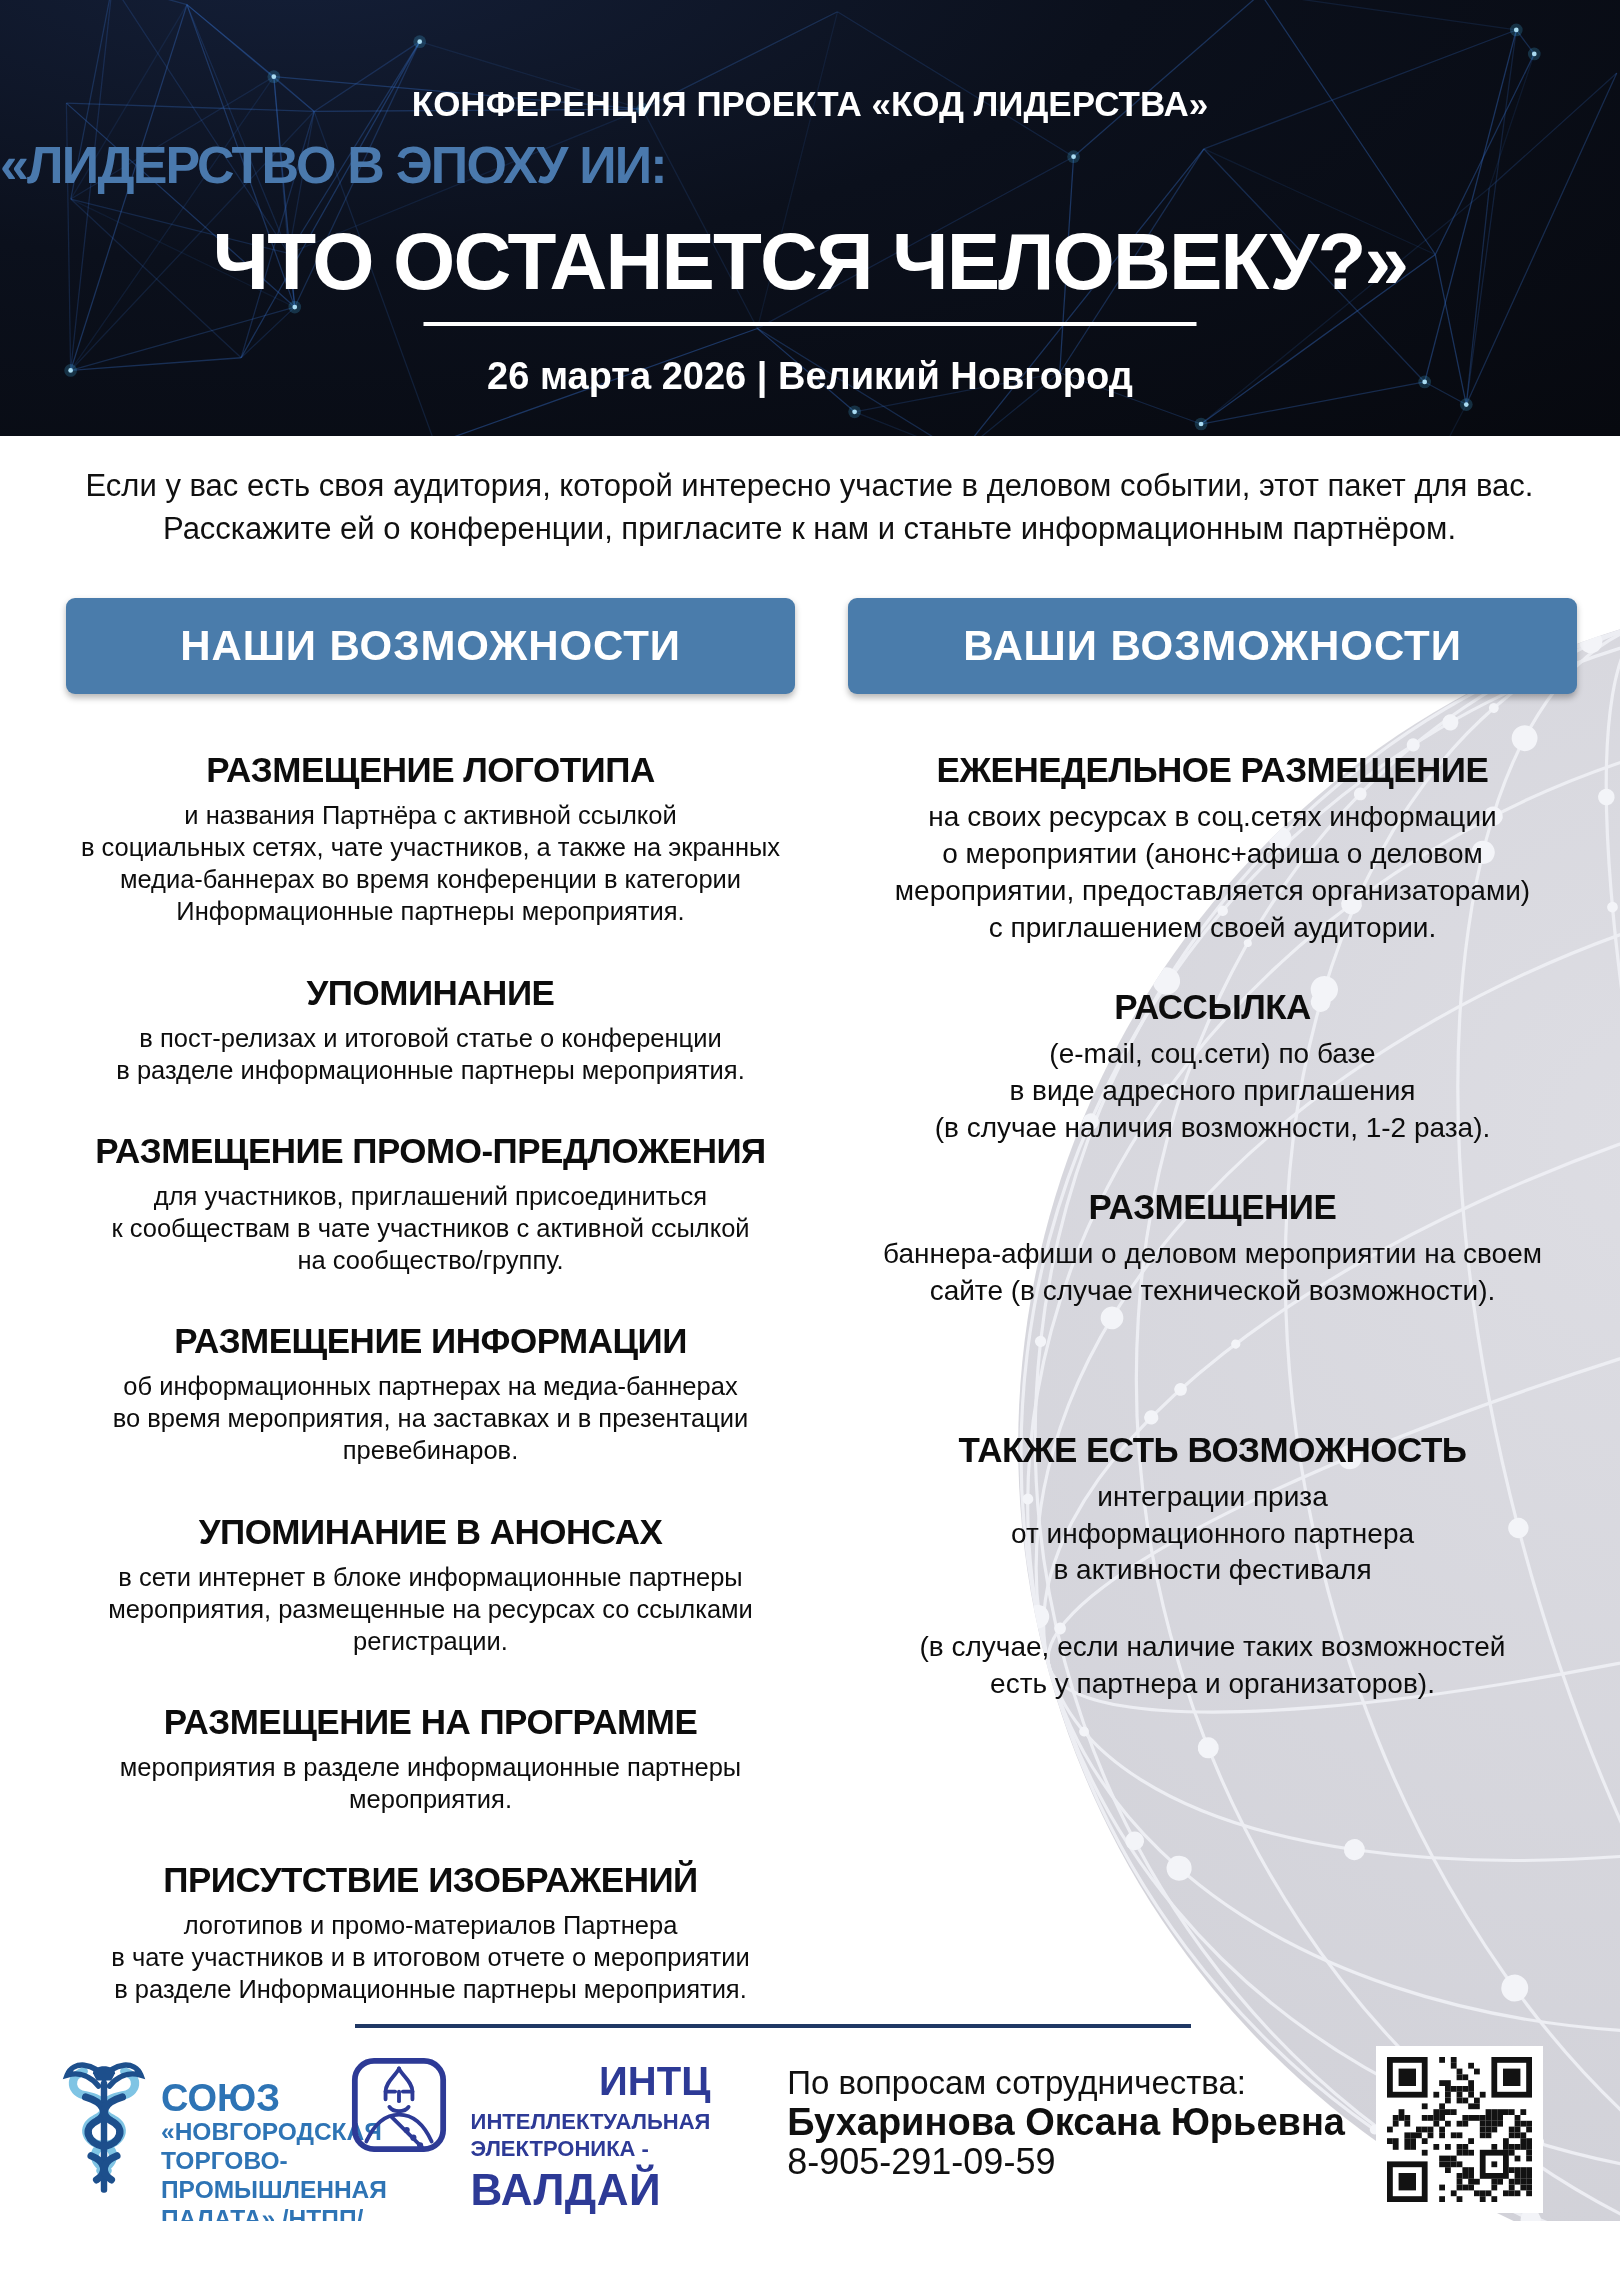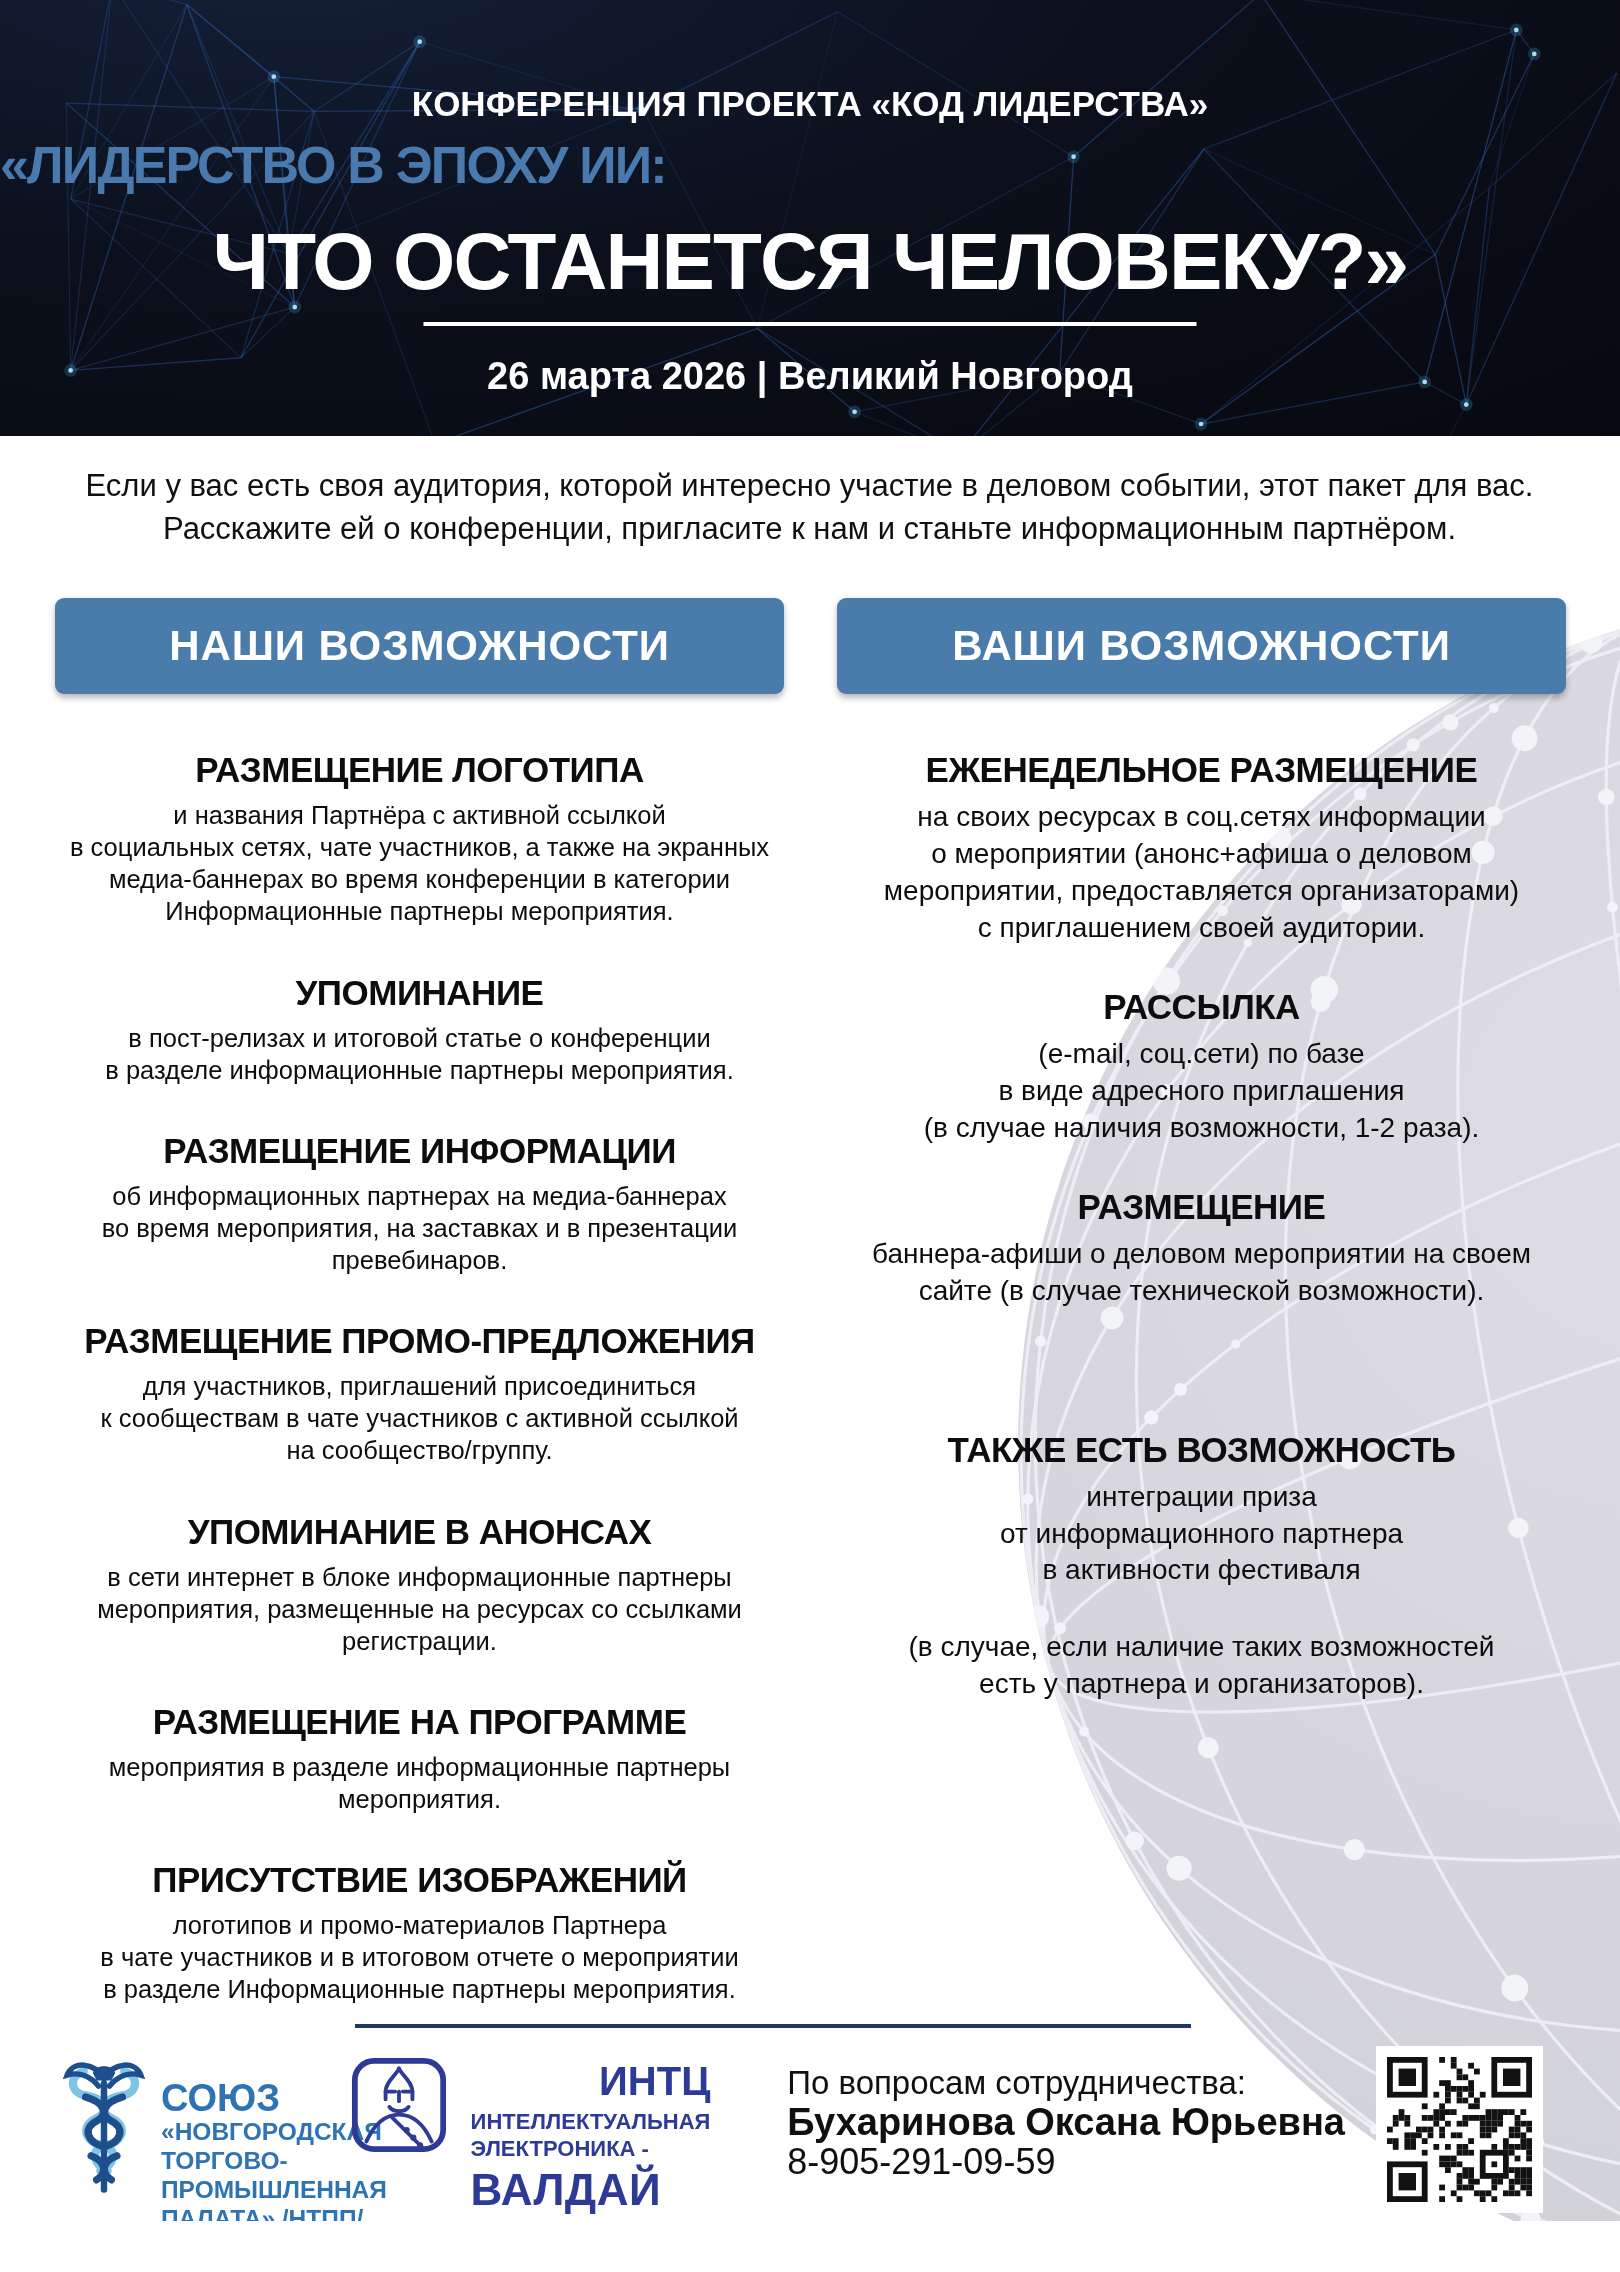--- a/index.html
+++ b/index.html
@@ -22,21 +22,21 @@
   .hdr-line{position:absolute;top:322px;left:50%;transform:translateX(-50%);
             width:773px;height:3.6px;background:#ffffff;}
   .hdr-date{position:absolute;top:355px;width:100%;text-align:center;
             font-size:38px;font-weight:700;color:#ffffff;}
 
   
   .intro{position:absolute;top:465px;left:36px;width:1547px;z-index:1;text-align:center;}
   .intro p{margin:0;font-size:31px;line-height:1.38;color:#101010;}
 
   
-  .cols{position:absolute;top:598px;left:55px;width:1511px;z-index:1;
+  .cols{position:absolute;top:598px;left:66px;width:1511px;z-index:1;
         display:grid;grid-template-columns:1fr 1fr;column-gap:53px;}
   .col-box{height:96px;background:#4a7cab;border-radius:9px;
            display:flex;align-items:center;justify-content:center;
            color:#ffffff;font-size:42px;font-weight:700;letter-spacing:0.9px;
            box-shadow:0 3.6px 6.4px rgba(0,0,0,.28);}
   .col-content{margin-top:56px;text-align:center;}
   .sec{margin-bottom:45px;}
   .sec h3{margin:0 0 9px;font-size:35px;font-weight:700;letter-spacing:-0.5px;color:#0d0d0d;}
   .sec .body{margin:0;font-size:25.5px;line-height:1.26;white-space:pre-line;color:#0d0d0d;}
   .col-right .sec .body{font-size:28px;line-height:1.32;}
@@ -346,30 +346,30 @@
 в социальных сетях, чате участников, а также на экранных
 медиа-баннерах во время конференции в категории
 Информационные партнеры мероприятия.</p>
         </div>
         <div class="sec">
           <h3>УПОМИНАНИЕ</h3>
           <p class="body">в пост-релизах и итоговой статье о конференции
 в разделе информационные партнеры мероприятия.</p>
         </div>
         <div class="sec">
+          <h3>РАЗМЕЩЕНИЕ ПРОМО-ПРЕДЛОЖЕНИЯ</h3>
+          <p class="body">для участников, приглашений присоединиться
+к сообществам в чате участников с активной ссылкой
+на сообщество/группу.</p>
+        </div>
+        <div class="sec">
           <h3>РАЗМЕЩЕНИЕ ИНФОРМАЦИИ</h3>
           <p class="body">об информационных партнерах на медиа-баннерах
 во время мероприятия, на заставках и в презентации
 превебинаров.</p>
-        </div>
-        <div class="sec">
-          <h3>РАЗМЕЩЕНИЕ ПРОМО-ПРЕДЛОЖЕНИЯ</h3>
-          <p class="body">для участников, приглашений присоединиться
-к сообществам в чате участников с активной ссылкой
-на сообщество/группу.</p>
         </div>
         <div class="sec">
           <h3>УПОМИНАНИЕ В АНОНСАХ</h3>
           <p class="body">в сети интернет в блоке информационные партнеры
 мероприятия, размещенные на ресурсах со ссылками
 регистрации.</p>
         </div>
         <div class="sec">
           <h3>РАЗМЕЩЕНИЕ НА ПРОГРАММЕ</h3>
           <p class="body">мероприятия в разделе информационные партнеры

